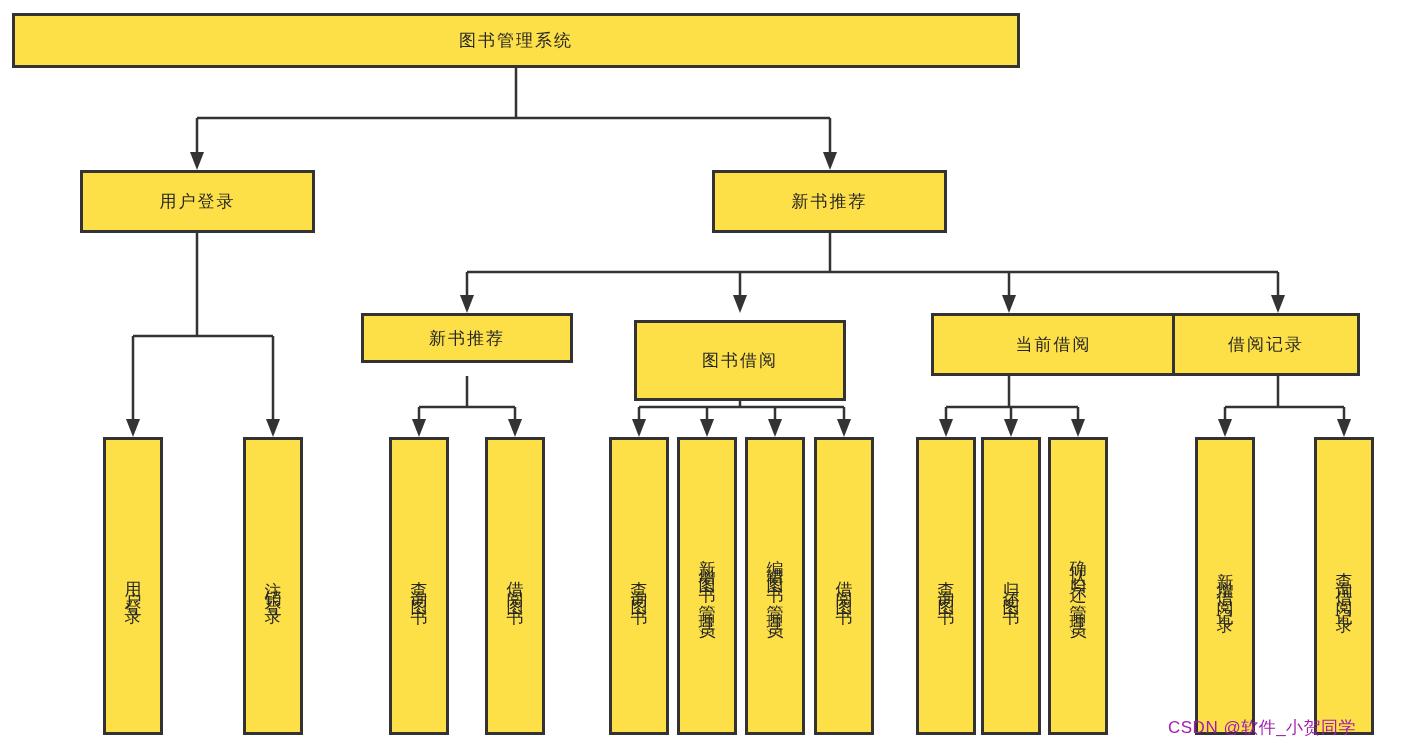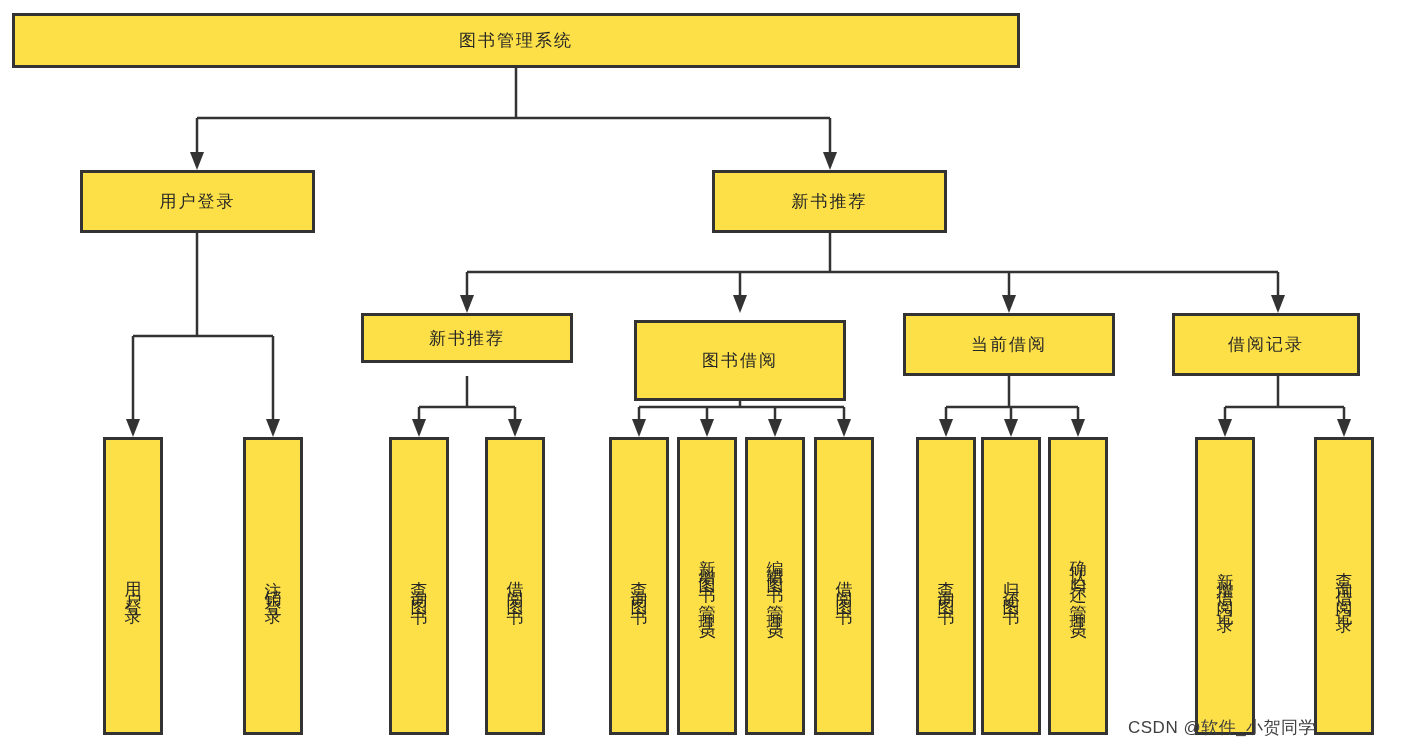--- a/index.html
+++ b/index.html
@@ -16,35 +16,35 @@
   .vbox{
     writing-mode:vertical-rl;text-orientation:mixed;
     letter-spacing:9px;line-height:1;font-size:17px;
   }
   
   #root-box   {left:12px;  top:13px;  width:1008px;height:55px;}
   #l2-user    {left:80px;  top:170px; width:235px; height:63px;}
   #l2-book    {left:712px; top:170px; width:235px; height:63px;}
   #l3-newbook {left:361px; top:313px; width:212px; height:50px;}
   #l3-borrow  {left:634px; top:320px; width:212px; height:81px;}
-  #l3-current {left:903px; top:313px; width:212px; height:63px;}
+  #l3-current {left:931px; top:313px; width:245px; height:63px;}
   #l3-records {left:1172px;top:313px; width:188px; height:63px;}
   
   .leaf{top:437px;width:60px;height:298px;}
   #leaf-u1{left:103px;}  #leaf-u2{left:243px;}
   #leaf-n1{left:389px;}  #leaf-n2{left:485px;}
   #leaf-b1{left:609px;}  #leaf-b2{left:677px;}  #leaf-b3{left:745px;}  #leaf-b4{left:814px;}
   #leaf-c1{left:916px;}  #leaf-c2{left:981px;}  #leaf-c3{left:1048px;}
   #leaf-r1{left:1195px;} #leaf-r2{left:1314px;}
   #connector-layer{position:absolute;left:0;top:0;width:1405px;height:747px;z-index:1;pointer-events:none;}
   #connector-layer line,#connector-layer path{stroke:#333;stroke-width:2.5;fill:none;}
   #connector-layer polygon{fill:#333;stroke:none;}
   #watermark{
-    position:absolute;left:1128px;top:716px;z-index:3;
-    font-size:17px;color:#404040;letter-spacing:0.5px;white-space:nowrap;
+    position:absolute;left:1168px;top:716px;z-index:3;
+    font-size:17px;color:#a21caf;letter-spacing:0.5px;white-space:nowrap;
   }
 </style>
 </head>
 <body>
 
 <div id="canvas">
 
   <svg id="connector-layer" width="1405" height="747" viewBox="0 0 1405 747">
 
     <g>

